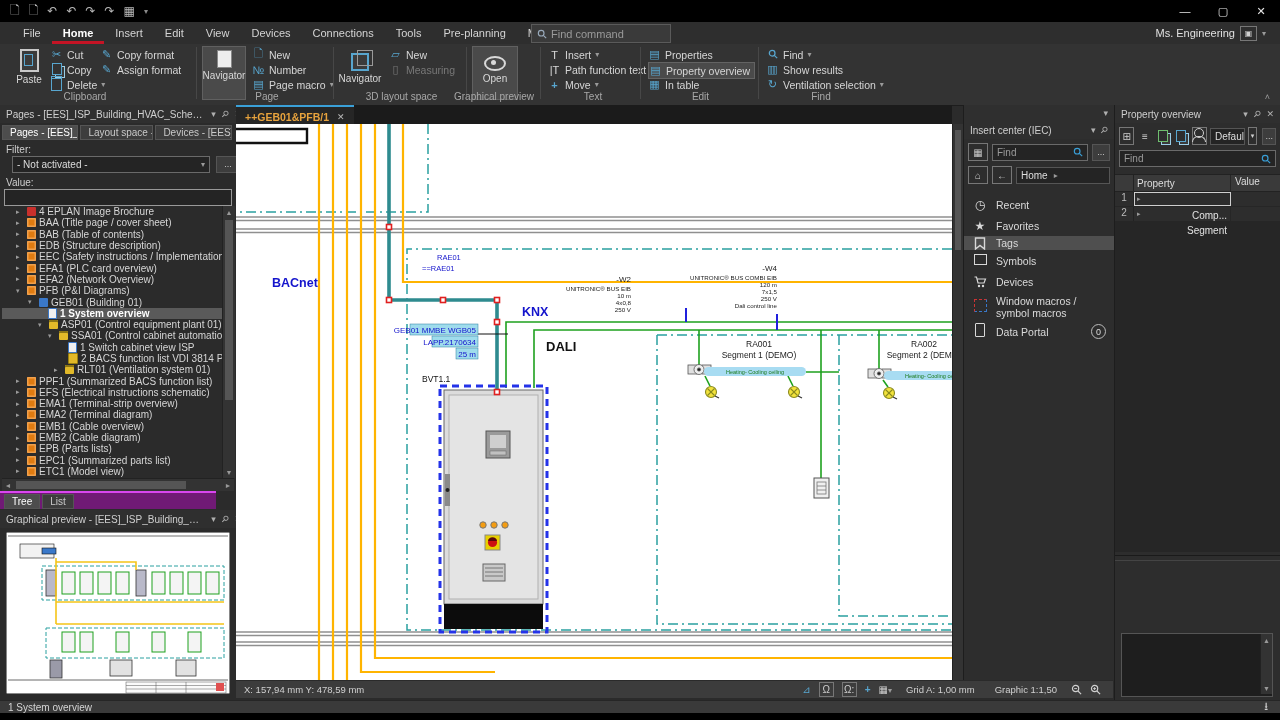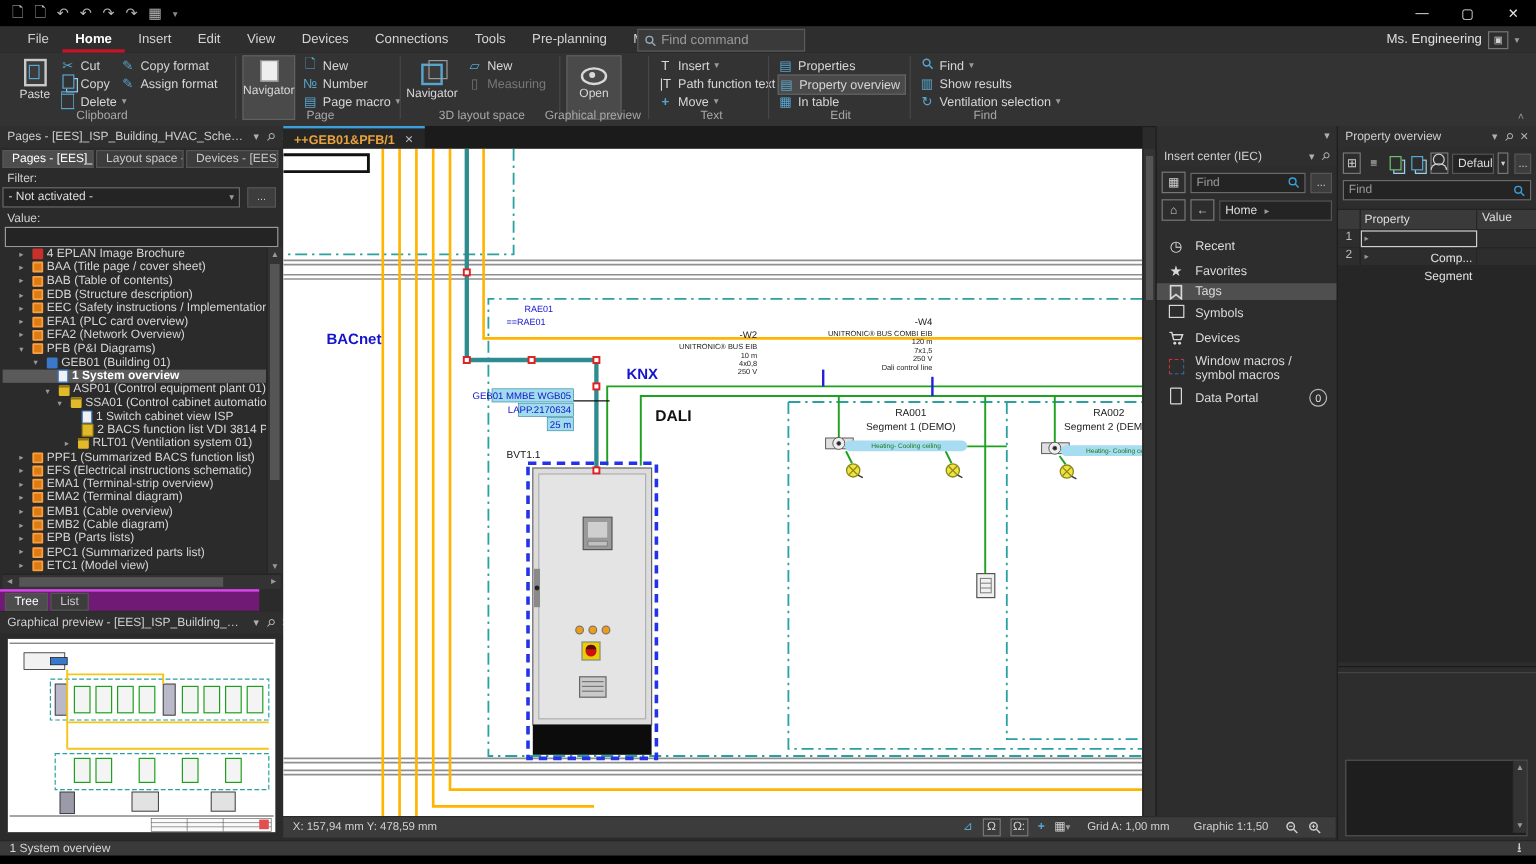--- a/index.html
+++ b/index.html
@@ -283,21 +283,21 @@
     <span class="hicon">▾</span>
     <span class="hicon pin">⚲</span>
     <span class="hicon">✕</span>
   </div>
   <div class="abs row" style="left:2px;top:124px;width:232px;height:17px;">
     <span class="tabbtn act" style="max-width:78px;">Pages - [EES]_ISP_...</span>
     <span class="tabbtn" style="max-width:76px;">Layout space - [EE...</span>
     <span class="tabbtn" style="max-width:74px;">Devices - [EES]_ISP...</span>
   </div>
   <div class="abs" style="left:6px;top:144px;font-size:10px;color:#cfcfcf;">Filter:</div>
-  <div class="abs row" style="left:2px;top:156px;width:260px;">
+  <div class="abs row" style="left:12px;top:156px;width:260px;">
     <div class="input row" style="width:188px;justify-content:space-between;">
       <span>- Not activated -</span>
       <span class="caret">▾</span>
     </div>
     <div class="dots" style="width:22px;height:15px;margin-left:6px;line-height:15px;">...</div>
   </div>
   <div class="abs" style="left:6px;top:177px;font-size:10px;color:#cfcfcf;">Value:</div>
   <input class="abs input" style="left: 4px; top: 189px; width: 218px; border-color: rgb(153, 153, 153);" value="">
 
   <div id="tree" class="abs">
@@ -343,21 +343,21 @@
       </div>
     <div class="trow" style="padding-left:26px;">
         <span class="exp e"></span>
         <span class="tic tea"></span>
         <span>GEB01 (Building 01)</span>
       </div>
     <div class="trow sel" style="padding-left:46px;">
         <span class="tic pag"></span>
         <span>1 System overview</span>
       </div>
-    <div class="trow" style="padding-left:36px;align-items:flex-end;">
+    <div class="trow" style="padding-left:36px;">
         <span class="exp e"></span>
         <span class="tic yel"></span>
         <span>ASP01 (Control equipment plant 01)</span>
       </div>
     <div class="trow" style="padding-left:46px;">
         <span class="exp e"></span>
         <span class="tic yel"></span>
         <span>SSA01 (Control cabinet automation)</span>
       </div>
     <div class="trow" style="padding-left:66px;">

